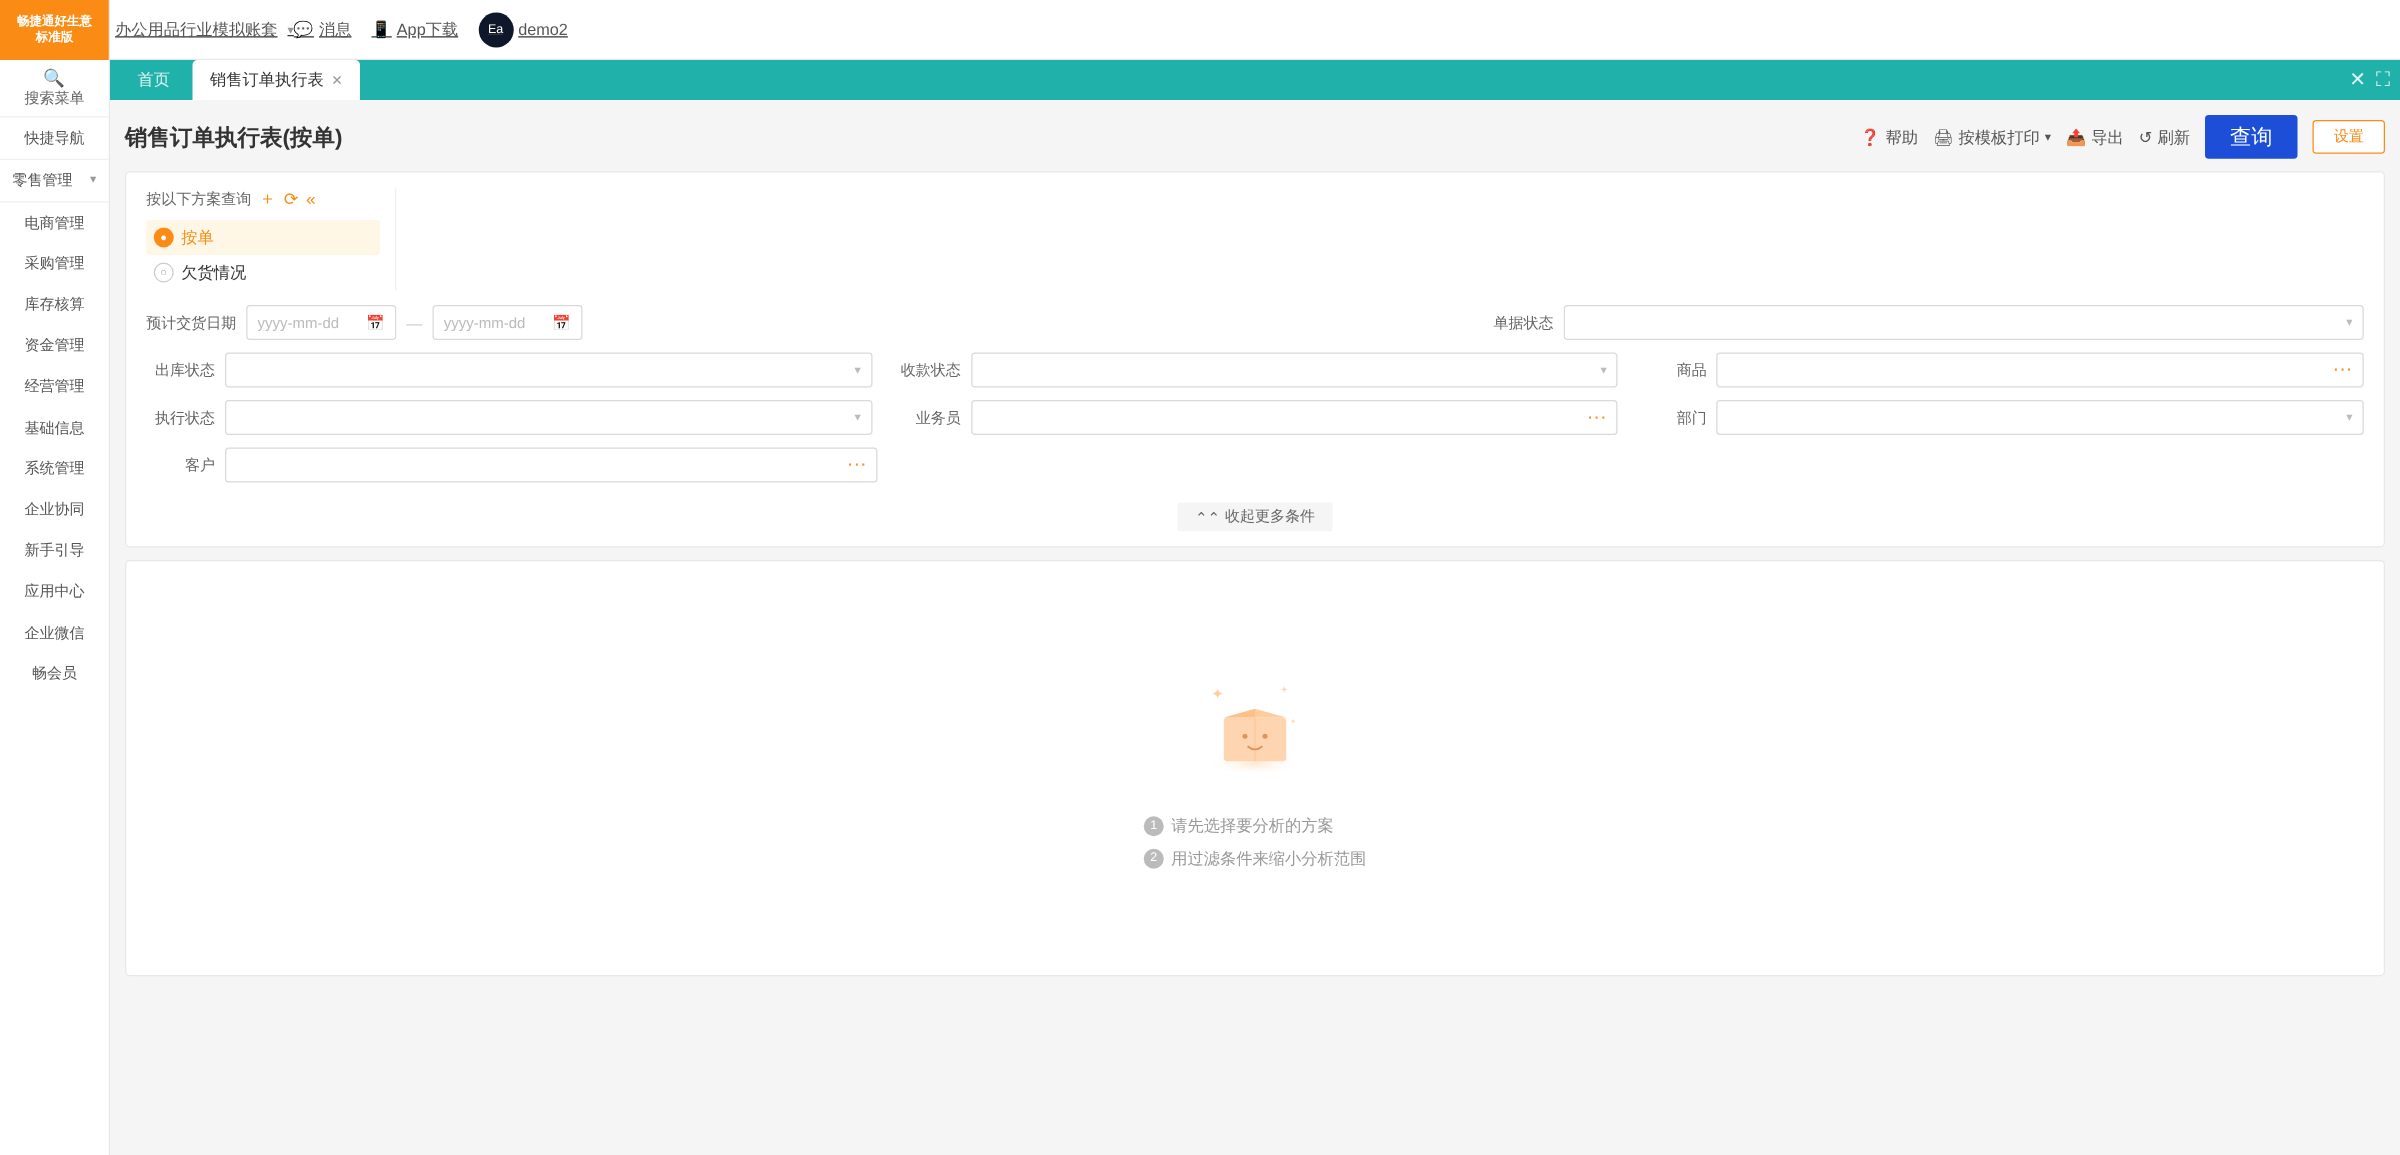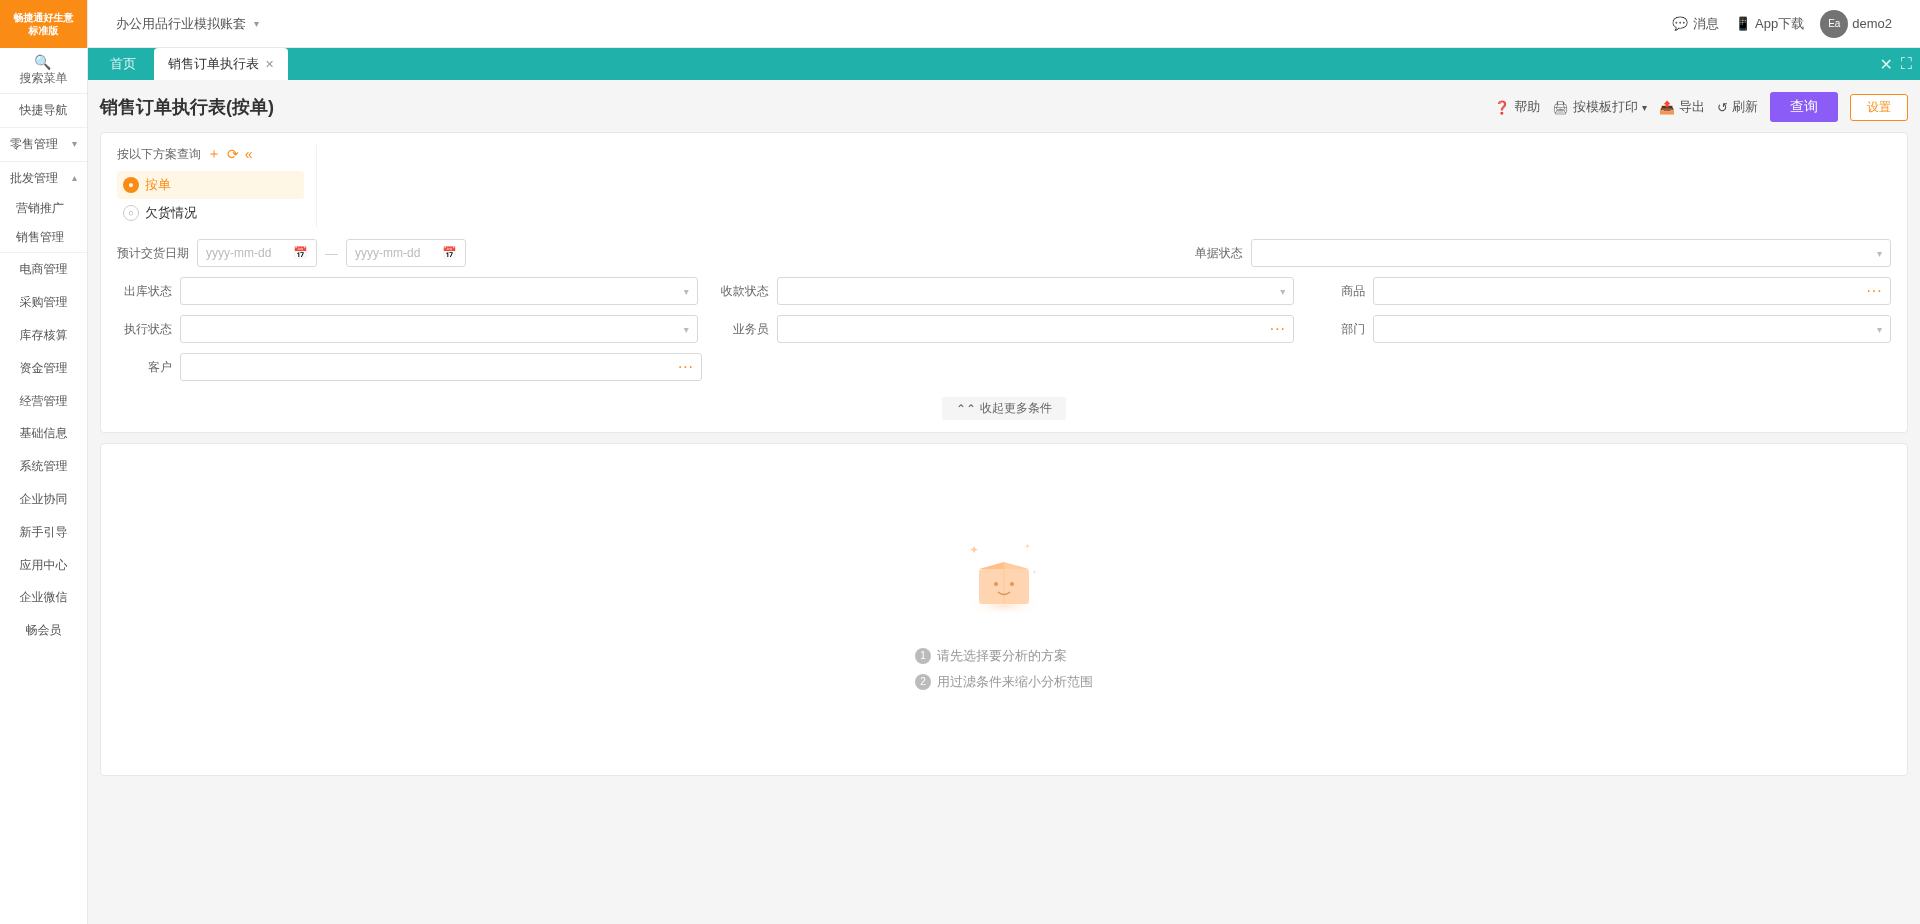--- a/index.html
+++ b/index.html
@@ -12,21 +12,21 @@
     .sidebar-section { border-bottom: 1px solid #f0f0f0; }
     .sidebar-item { display: flex; flex-direction: column; align-items: center; justify-content: center; padding: 8px 4px; cursor: pointer; font-size: 12px; color: #555; line-height: 1.4; }
     .sidebar-item.has-arrow { flex-direction: row; justify-content: space-between; padding: 8px 10px; }
     .sidebar-item .arrow { font-size: 10px; color: #999; }
     .sidebar-subitem { font-size: 12px; color: #555; padding: 6px 0 6px 16px; cursor: pointer; display: flex; align-items: center; gap: 4px; }
 
     
     .main { flex: 1; display: flex; flex-direction: column; overflow: hidden; }
 
     
-    .topbar { height: 48px; background: #fff; border-bottom: 1px solid #e8e8e8; display: flex; align-items: center; justify-content: space-between; padding: 0 28px; }
+    .topbar { height: 48px; background: #fff; border-bottom: 1px solid #e8e8e8; display: flex; align-items: center; padding: 0 4px; text-decoration: underline; }
     .topbar-left { display: flex; align-items: center; gap: 8px; color: #555; font-size: 13px; }
     .topbar-left .dropdown-icon { font-size: 10px; color: #999; cursor: pointer; }
     .topbar-right { display: flex; align-items: center; gap: 16px; font-size: 13px; color: #555; }
     .topbar-right .topbar-btn { display: flex; align-items: center; gap: 4px; cursor: pointer; }
     .avatar { width: 28px; height: 28px; border-radius: 50%; background: #fa8c16; display: flex; align-items: center; justify-content: center; color: #fff; font-size: 11px; cursor: pointer; }
 
     
     .tabs-bar { height: 32px; background: #20b2aa; display: flex; align-items: center; padding: 0 8px; gap: 4px; }
     .tab { height: 32px; padding: 0 14px; display: flex; align-items: center; gap: 6px; font-size: 13px; cursor: pointer; border-radius: 4px 4px 0 0; color: rgba(255,255,255,0.85); }
     .tab.home { background: transparent; }
@@ -36,21 +36,21 @@
     .tabs-right .icon-btn { color: rgba(255,255,255,0.85); cursor: pointer; font-size: 16px; }
 
     
     .content { flex: 1; overflow-y: auto; background: #f5f5f5; padding: 12px; }
 
     
     .page-header { display: flex; align-items: center; justify-content: space-between; margin-bottom: 10px; }
     .page-title { font-size: 18px; font-weight: 600; color: #333; }
     .page-actions { display: flex; align-items: center; gap: 12px; font-size: 13px; color: #555; }
     .page-actions .action-btn { display: flex; align-items: center; gap: 4px; cursor: pointer; }
-    .btn-primary { background: #8b5cf6; color: #fff; border: none; padding: 6px 20px; border-radius: 3px; cursor: pointer; font-size: 14px; }
+    .btn-primary { background: #1d4ed8; color: #fff; border: none; padding: 6px 20px; border-radius: 3px; cursor: pointer; font-size: 17px; }
     .btn-setting { background: #fff; color: #fa8c16; border: 1px solid #fa8c16; padding: 4px 16px; border-radius: 3px; cursor: pointer; font-size: 12px; }
 
     
     .filter-panel { background: #fff; border-radius: 4px; padding: 12px 16px; margin-bottom: 10px; border: 1px solid #e8e8e8; }
     .filter-left { width: 200px; border-right: 1px solid #f0f0f0; padding-right: 12px; flex-shrink: 0; }
     .filter-left-title { font-size: 12px; color: #666; margin-bottom: 8px; display: flex; align-items: center; gap: 6px; }
     .filter-left-title .add-btn, .filter-left-title .refresh-btn, .filter-left-title .collapse-btn { color: #fa8c16; cursor: pointer; font-size: 14px; }
     .filter-left-item { display: flex; align-items: center; gap: 6px; padding: 5px 6px; border-radius: 3px; cursor: pointer; font-size: 13px; }
     .filter-left-item.active { background: #fff7e6; color: #fa8c16; }
     .filter-left-item .icon-circle { width: 16px; height: 16px; border-radius: 50%; background: #fa8c16; display: flex; align-items: center; justify-content: center; color: #fff; font-size: 9px; }
@@ -104,32 +104,20 @@
     </div>
   </div>
 
   <div class="sidebar-section">
     <div class="sidebar-item has-arrow">
       <span>零售管理</span>
       <span class="arrow">▾</span>
     </div>
   </div>
 
-  <div class="sidebar-section">
-    <div class="sidebar-item has-arrow">
-      <span>批发管理</span>
-      <span class="arrow">▴</span>
-    </div>
-    <div class="sidebar-subitem">
-      <span>营销推广</span>
-    </div>
-    <div class="sidebar-subitem">
-      <span>销售管理</span>
-    </div>
-  </div>
 
   <div class="sidebar-item">
     <span>电商管理</span>
   </div>
   <div class="sidebar-item">
     <span>采购管理</span>
   </div>
   <div class="sidebar-item">
     <span>库存核算</span>
   </div>
@@ -172,21 +160,21 @@
     <div class="topbar-right">
       <div class="topbar-btn">
         <span>💬</span>
         <span>消息</span>
       </div>
       <div class="topbar-btn">
         <span>📱</span>
         <span>App下载</span>
       </div>
       <div class="topbar-btn">
-        <div class="avatar" style="background:#737373;font-size:10px;">Ea</div>
+        <div class="avatar" style="background:#0f172a;font-size:10px;">Ea</div>
         <span>demo2</span>
       </div>
     </div>
   </div>
 
   <div class="tabs-bar">
     <div class="tab home">
       <span>首页</span>
     </div>
     <div class="tab active">

